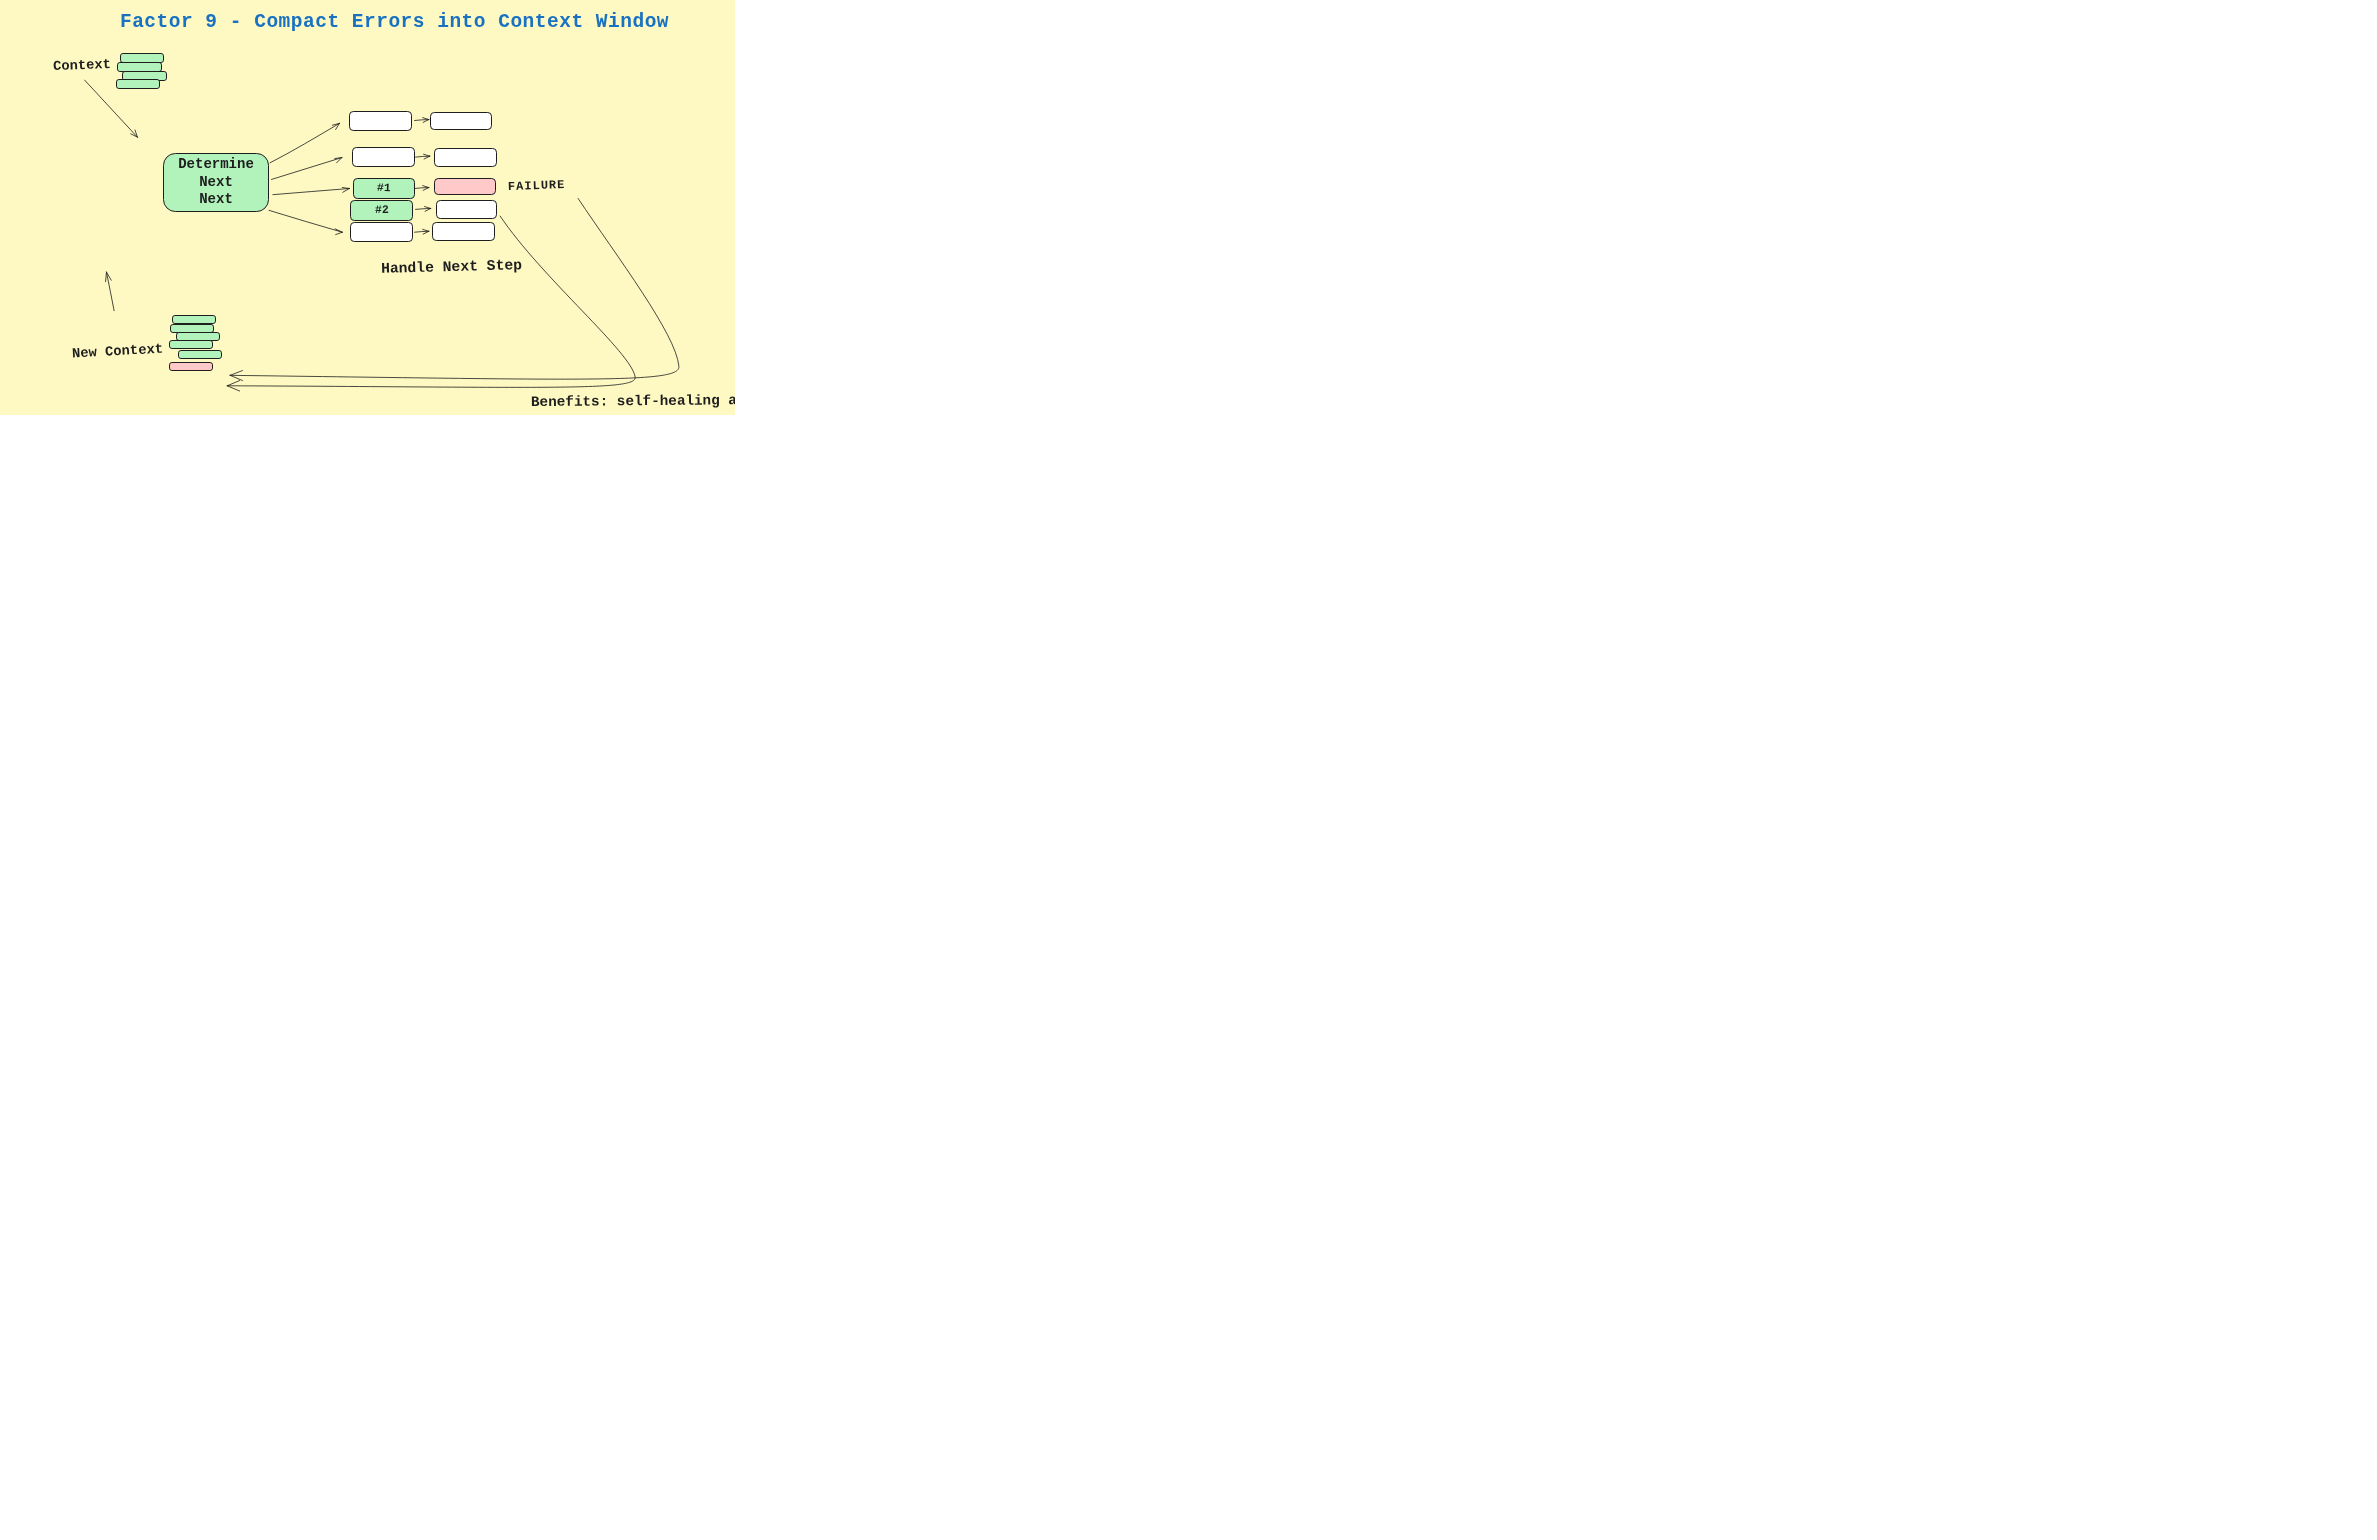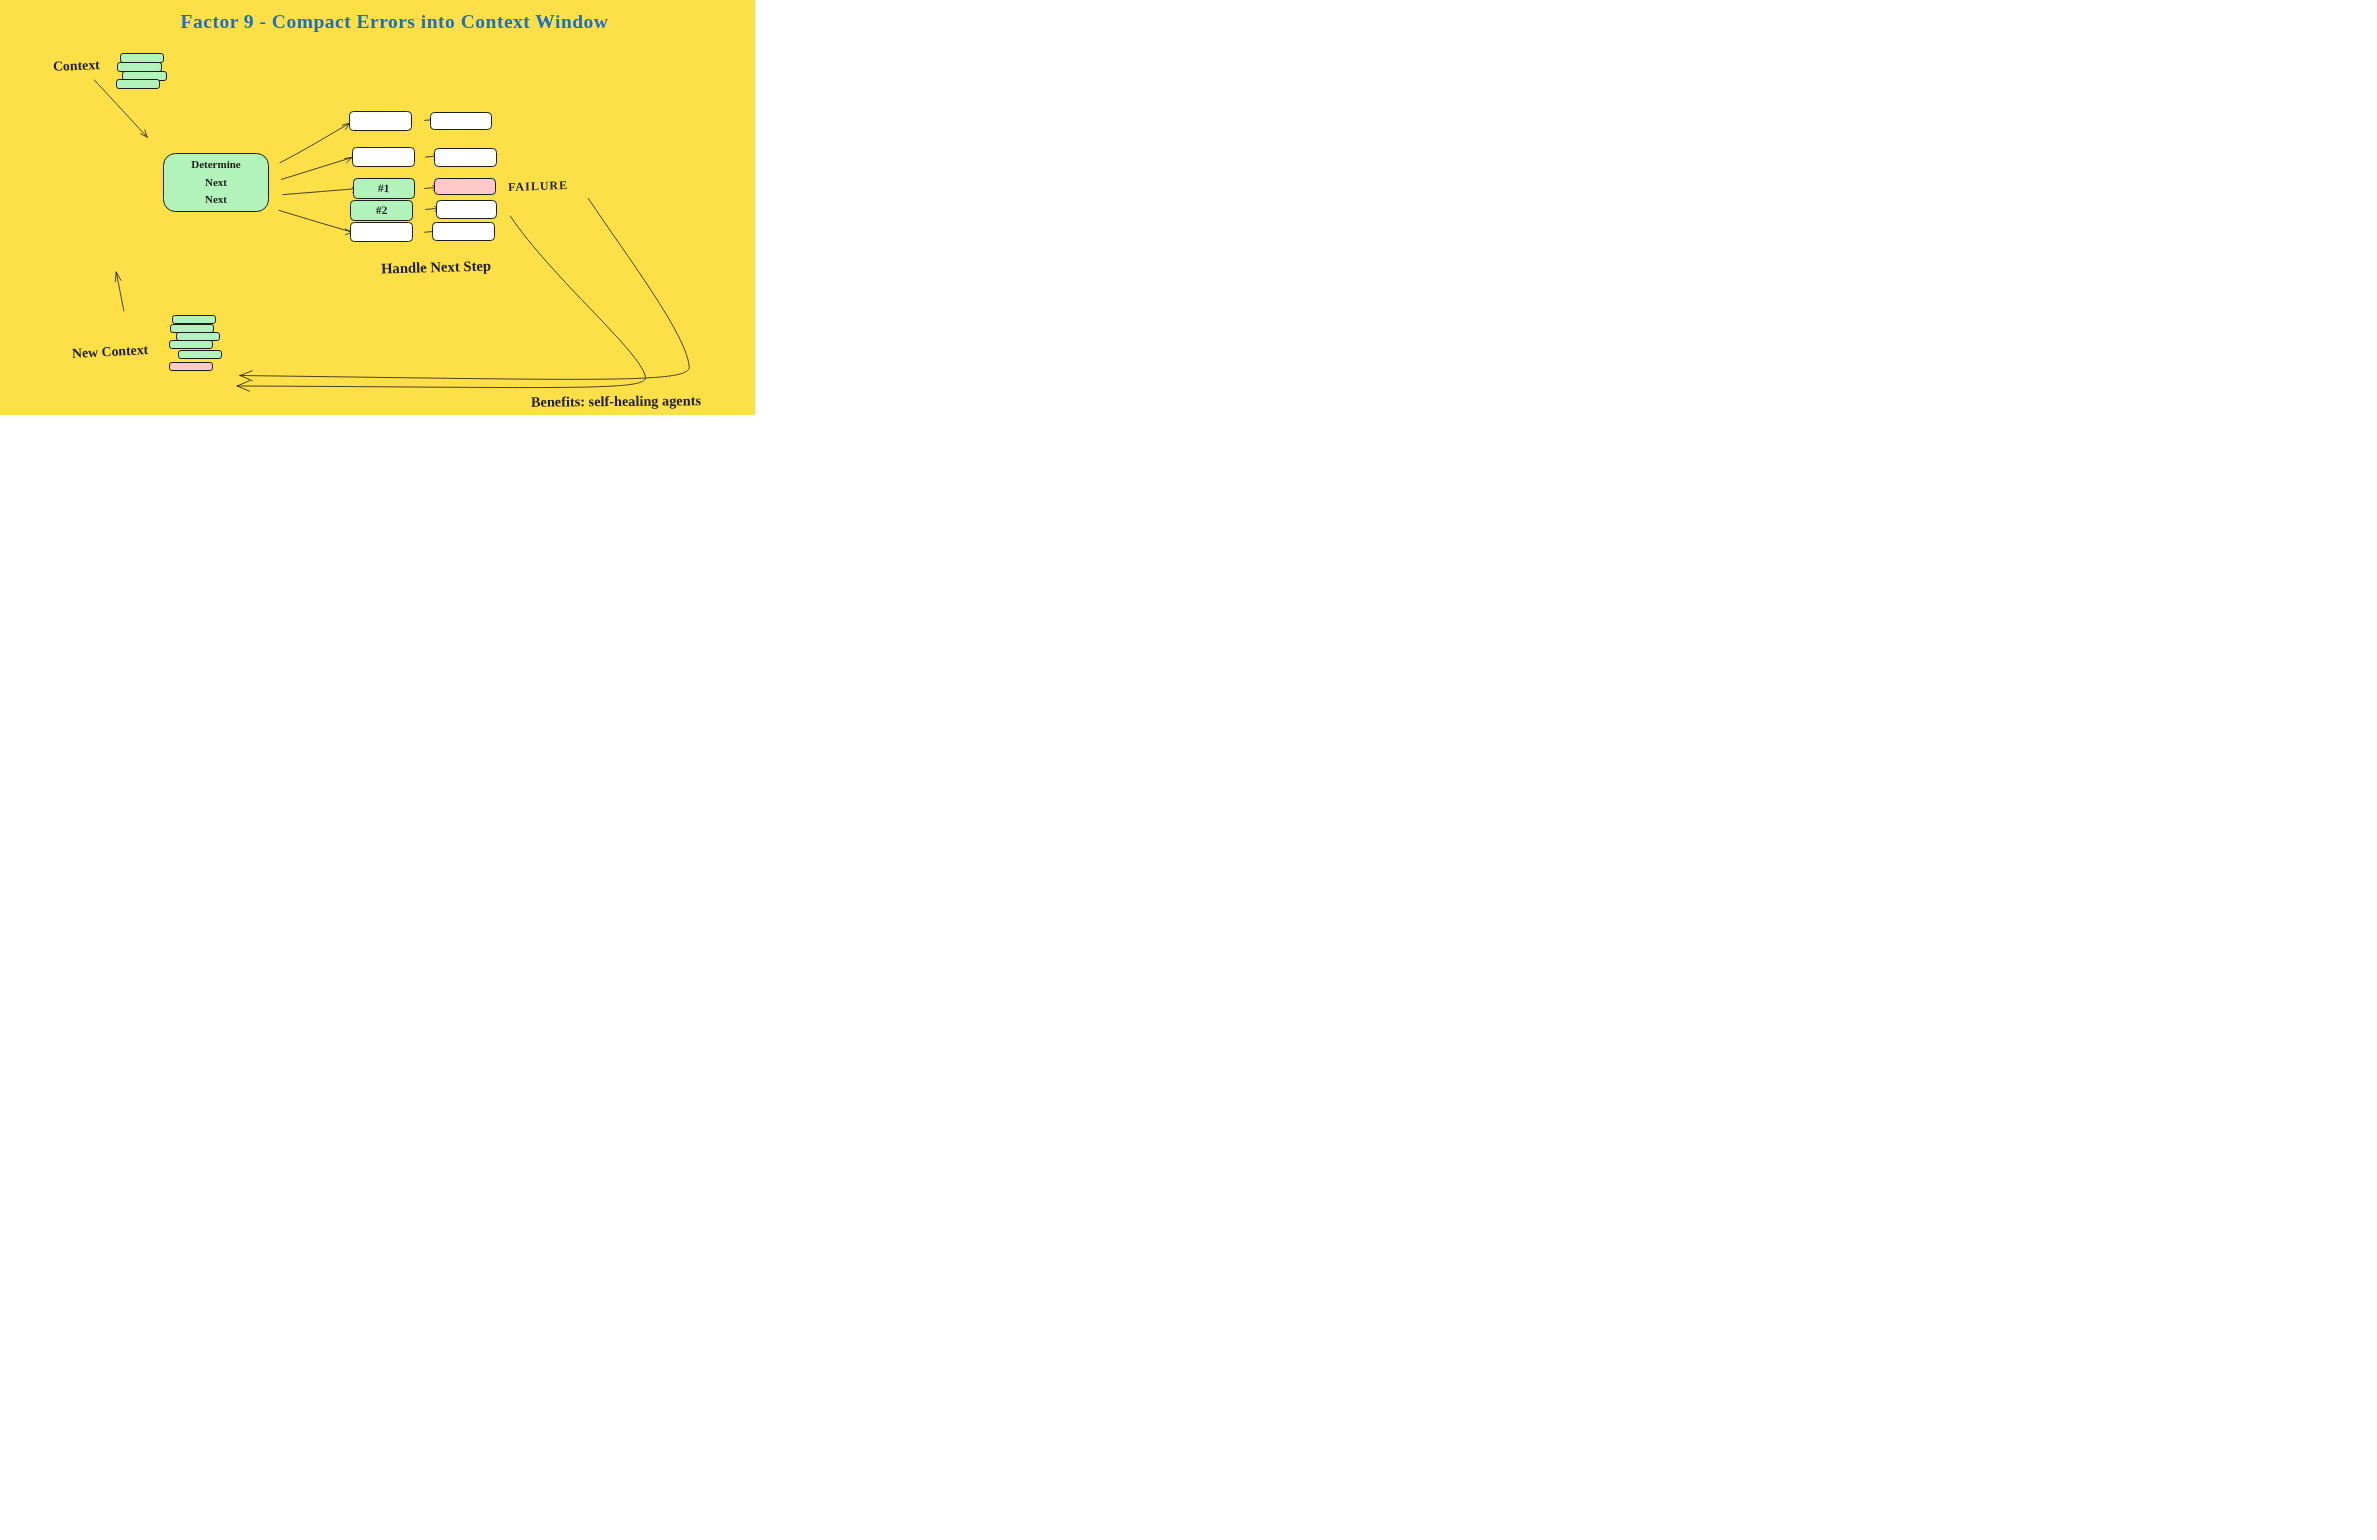--- a/index.html
+++ b/index.html
@@ -1,33 +1,33 @@
 <!DOCTYPE html>
 <html style="font-size:7.6px"><head>
 <meta charset="utf-8">
 <style>
   html,body{margin:0;padding:0;background:#ffffff;}
   #canvas{
-    position:relative;width:735px;height:415px;background:#fde047;overflow:hidden;
-    font-family:Liberation Serif, serif;color:#1e1e1e;padding-left:20px;
+    position:relative;width:735px;height:415px;background:#fef9c3;overflow:hidden;
+    font-family:Liberation Mono, monospace;color:#1e1e1e;
   }
   #arrows{position:absolute;left:0;top:0;width:100%;height:100%;z-index:1;}
   #arrows path{fill:none;stroke:#1e1e1e;stroke-width:1.7;stroke-linecap:round;stroke-linejoin:round;}
   .label{position:absolute;z-index:3;font-weight:bold;white-space:nowrap;}
   .bar{position:absolute;z-index:2;border:1px solid #1e1e1e;border-radius:2.9px;}
   .box{position:absolute;z-index:2;border:0.8px solid #1e1e1e;border-radius:4.3px;background:#fff;
        display:flex;align-items:center;justify-content:center;}
   .box.filled{border-width:1px;}
   .box-label{font-weight:bold;font-size:11.4px;}
   #determine-box{
     position:absolute;z-index:2;left:163px;top:153px;width:104px;height:57px;
     border:1px solid #1e1e1e;border-radius:12.4px;
     display:flex;flex-direction:column;align-items:center;justify-content:center;
   }
-  #determine-box div{font-weight:bold;font-size:11px;line-height:17.6px;}
+  #determine-box div{font-weight:bold;font-size:14px;line-height:17.6px;}
   #title{left:52px;top:11.4px;width:685px;text-align:center;font-size:19.5px;letter-spacing:0.5px;}
   #context-label{left:53px;top:58px;font-size:13.8px;transform:rotate(-2deg);}
   #new-context-label{left:72px;top:344px;font-size:13.8px;transform:rotate(-3deg);}
   #failure-label{left:508px;top:179px;font-size:12px;letter-spacing:1px;transform:rotate(-2deg);}
   #handle-label{left:381px;top:259px;font-size:14.7px;transform:rotate(-1.5deg);}
   #benefits-label{left:531px;top:393px;font-size:14.3px;transform:rotate(-0.5deg);}
 </style>
 </head>
 <body>
 

